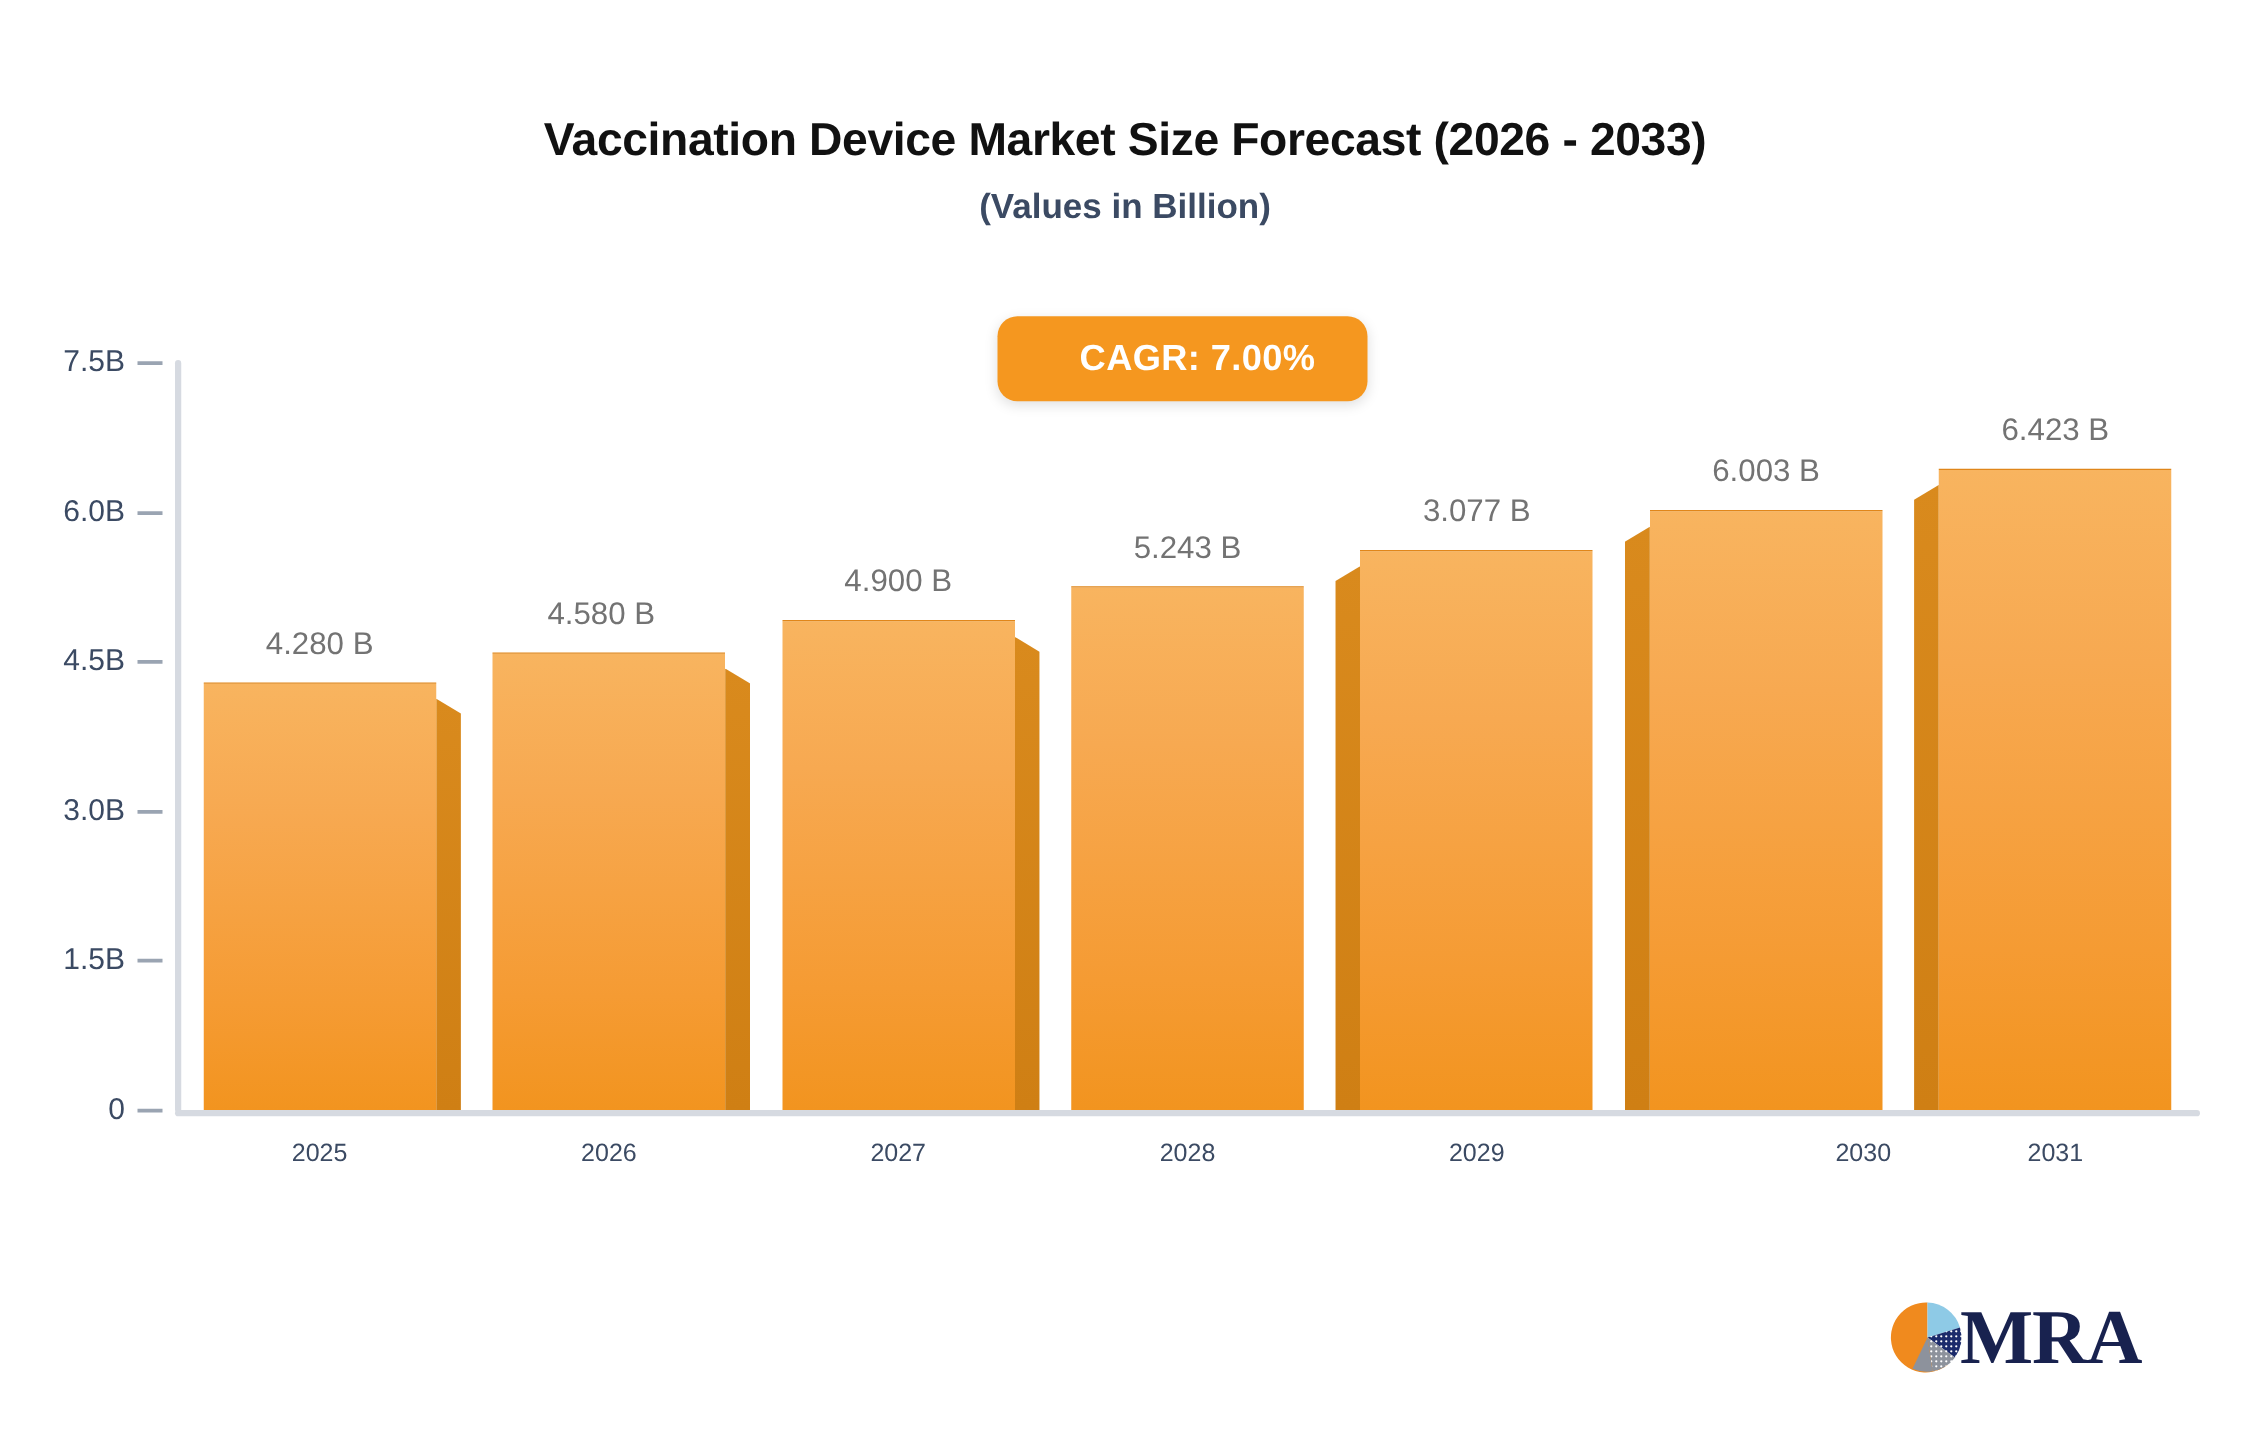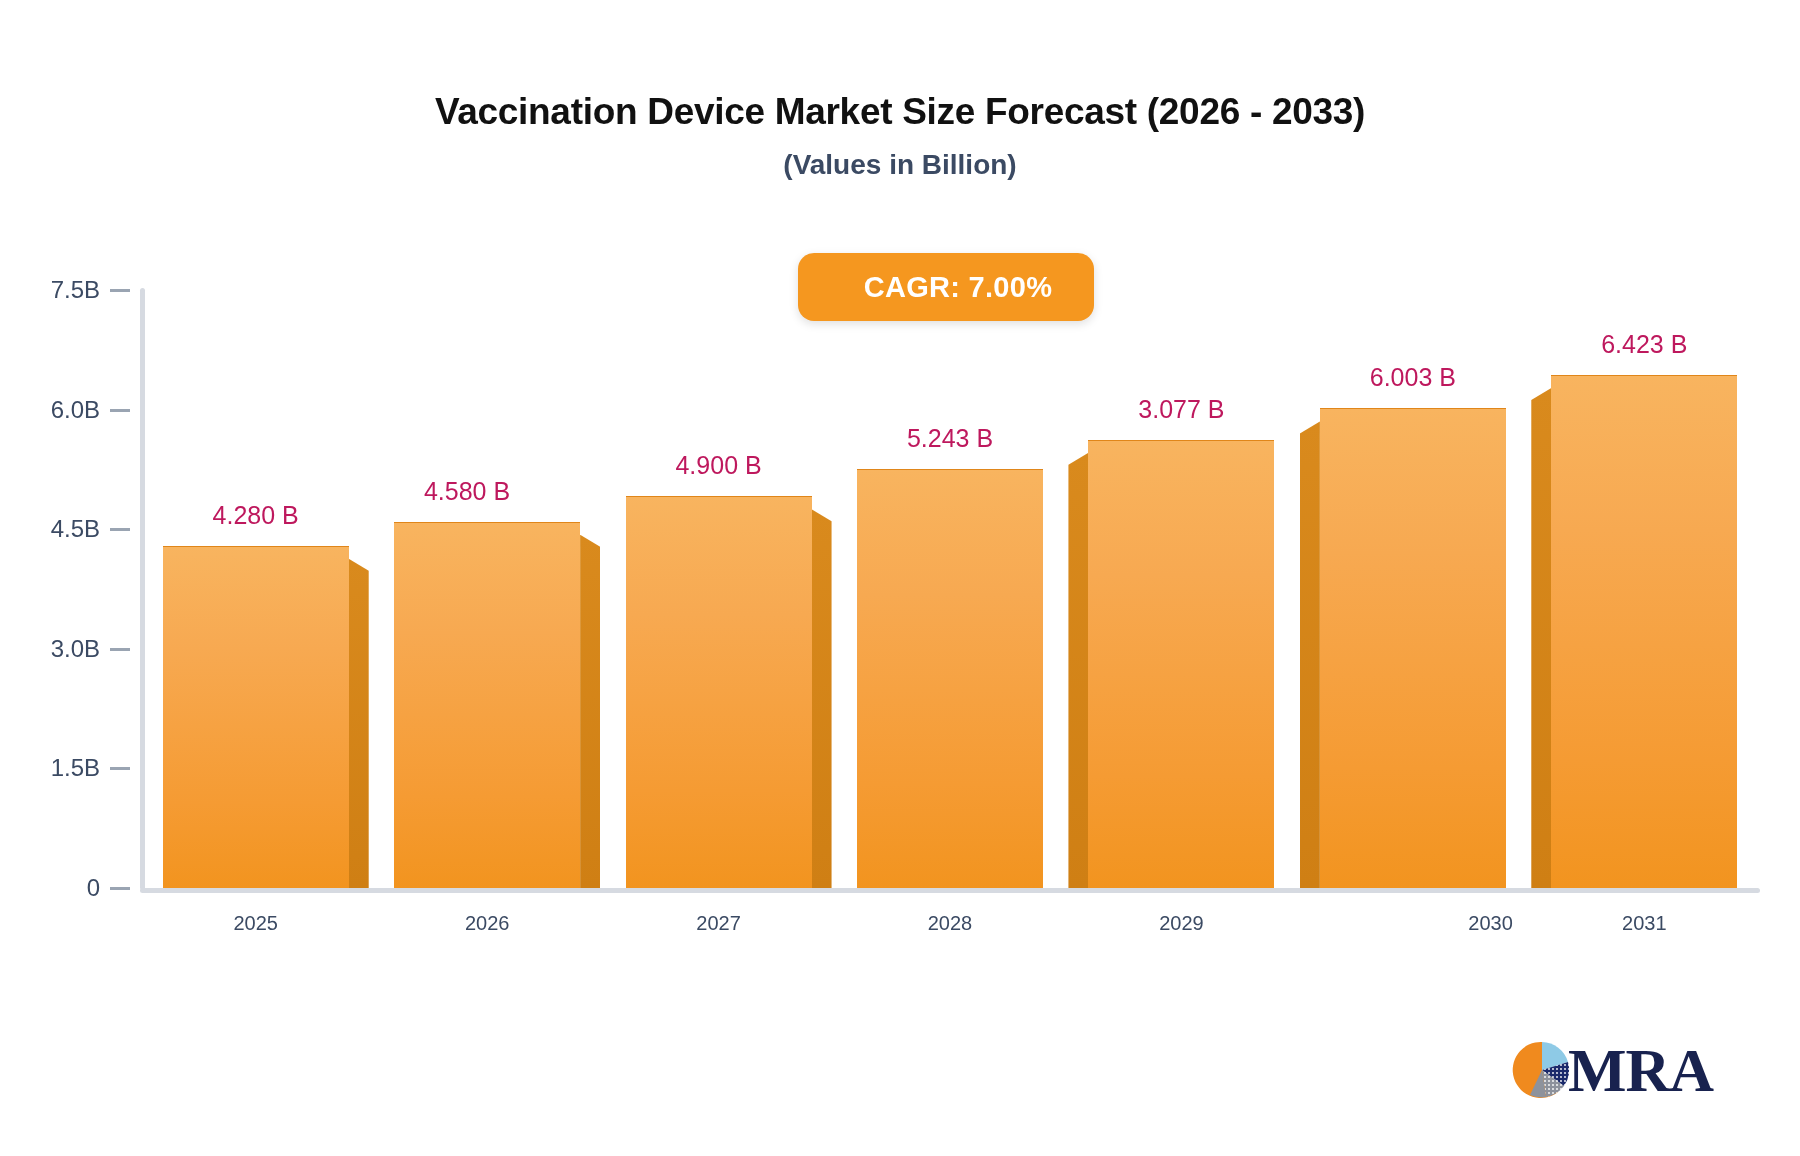--- a/index.html
+++ b/index.html
@@ -134,21 +134,21 @@
     bottom: 0;
     background: linear-gradient(to bottom, #d98a1d 0%, #cf7f14 100%);
   }
   .bar-side.right { }
   .bar-side.left { }
   .bar-value {
     position: absolute;
     width: 260px;
     text-align: center;
     font-size: 25px;
-    color: #be185d;
+    color: #737373;
     font-family: "Liberation Sans", sans-serif;
     white-space: nowrap;
   }
   .x-label {
     position: absolute;
     width: 200px;
     text-align: center;
     font-size: 20px;
     font-weight: normal;
     color: #3b4a63;
@@ -271,19 +271,19 @@
         <path d="M30 30 L30 2 A28 28 0 0 1 56 22 Z" fill="#8ecae6"></path>
         <path d="M30 30 L56 22 A28 28 0 0 1 52 46 Z" fill="url(#dots)"></path>
         <path d="M30 30 L52 46 A28 28 0 0 1 34 57 Z" fill="url(#dots2)"></path>
         <path d="M30 30 L34 57 A28 28 0 0 1 18 55 Z" fill="#8d929c"></path>
       </svg>
     </div>
     <div class="logo-text">MRA</div>
   </div>
 
 <div class="bar-value" style="left: 125.714px; top: 500.741px;">4.280 B</div>
-    <div class="bar-value" style="left: 337px; top: 476.821px;">4.580 B</div>
+    <div class="bar-value" style="left: 351px; top: 476.821px;">4.580 B</div>
     <div class="bar-value" style="left: 588.571px; top: 451.307px;">4.900 B</div>
     <div class="bar-value" style="left: 820px; top: 423.958px;">5.243 B</div>
     <div class="bar-value" style="left: 1051.43px; top: 394.696px;">3.077 B</div>
     <div class="bar-value" style="left: 1282.86px; top: 363.361px;">6.003 B</div>
     <div class="bar-value" style="left: 1514.29px; top: 329.873px;">6.423 B</div>
   </div>
 
 </body></html>

